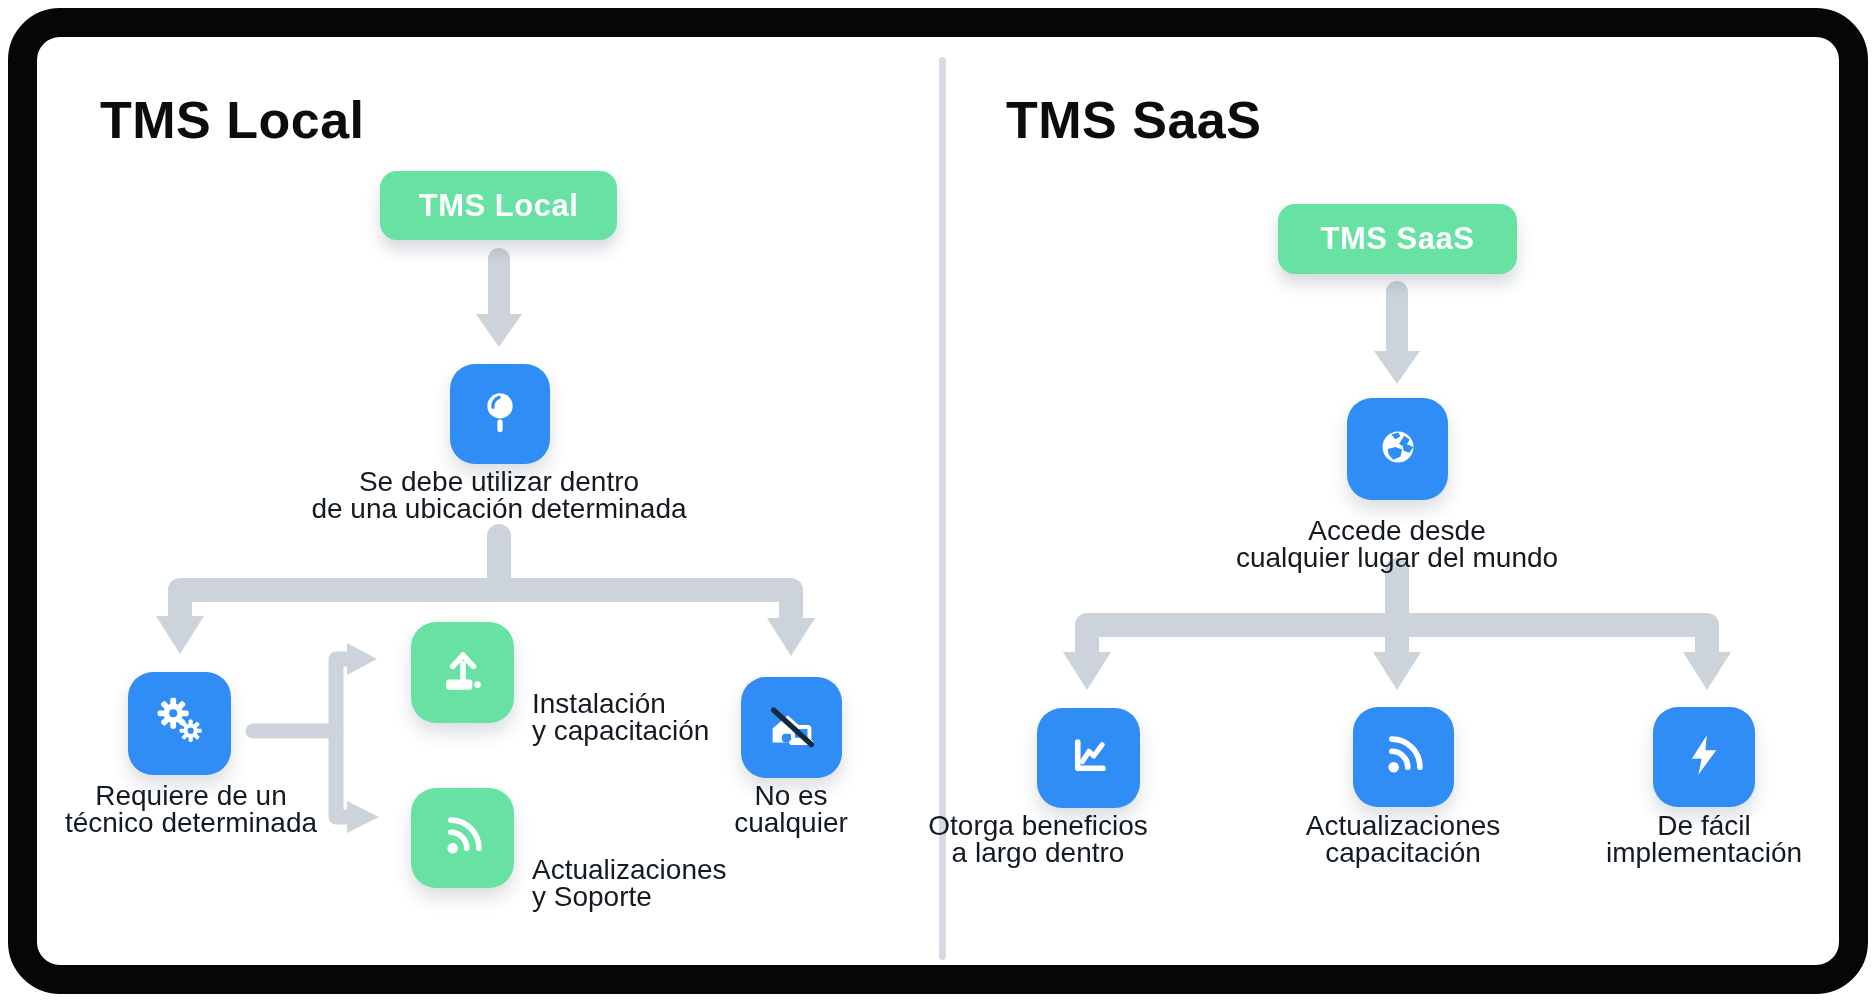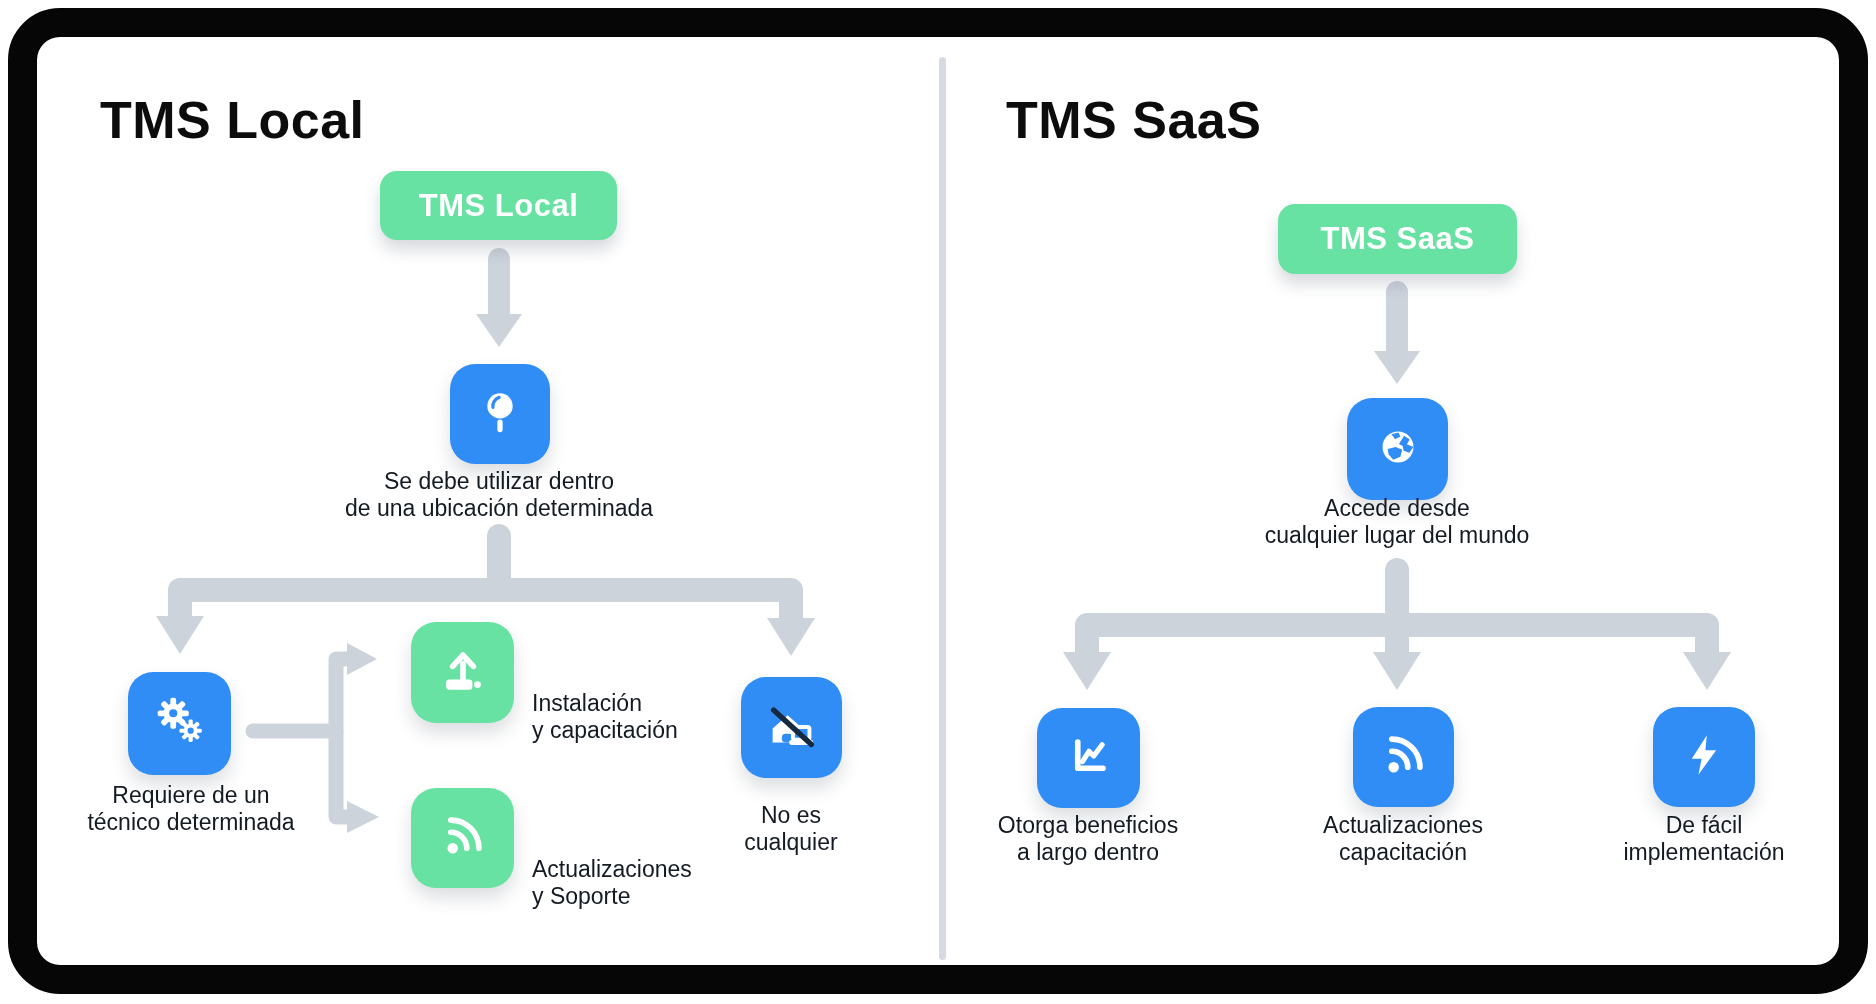--- a/index.html
+++ b/index.html
@@ -15,21 +15,21 @@
            background:var(--divider);border-radius:4px;}
   .title{position:absolute;font-size:52px;font-weight:600;color:#0c0c0c;letter-spacing:.5px;white-space:nowrap;}
   .pill{position:absolute;background:var(--green);border-radius:17px;
         display:flex;align-items:center;justify-content:center;
         color:#ffffff;font-size:31px;font-weight:700;letter-spacing:.5px;
         box-shadow:0 10px 16px rgba(36,52,70,.18);z-index:2;}
   .ibox{position:absolute;border-radius:25px;display:flex;align-items:center;justify-content:center;
         box-shadow:0 10px 18px rgba(36,52,70,.16);z-index:2;}
   .ibox.blue{background:var(--blue);}
   .ibox.green{background:var(--green);}
-  .lbl{position:absolute;font-size:23px;line-height:27px;color:var(--text);z-index:2;}
+  .lbl{position:absolute;font-size:28px;line-height:27px;color:var(--text);z-index:2;}
   .lbl.center{text-align:center;}
   .lbl.left{text-align:left;margin-top:47px;}
   svg.overlay{position:absolute;left:0;top:0;z-index:1;}
   .conn-stroke{stroke:var(--conn);fill:none;}
   .conn-fill{fill:var(--conn);}
 </style>
 </head>
 <body>
 
 <svg class="overlay" width="1876" height="1004" viewBox="0 0 1876 1004" aria-hidden="true">
@@ -152,21 +152,21 @@
   <span>
     <svg width="62" height="62" viewBox="0 0 64 64">
       <path d="M12 34.5 L27.5 21 L43 34.5 L43 49 H12 Z" fill="#fff"></path>
       <rect x="21.5" y="40" width="11" height="9" rx="4" fill="var(--blue)"></rect>
       <rect x="33" y="33" width="17" height="13" rx="2" fill="var(--blue)" stroke="#fff" stroke-width="4"></rect>
       <rect x="29" y="46.5" width="25" height="5" rx="2.5" fill="#fff"></rect>
       <line x1="13" y1="15.5" x2="52" y2="51" stroke="var(--slash)" stroke-width="5.5" stroke-linecap="round"></line>
     </svg>
   </span>
 </div>
-<div class="lbl center" style="left:691px;top:782px;width:200px;margin-top:20px;">
+<div class="lbl center" style="left:691px;top:782px;width:200px;">
   <div>No es</div>
   <div>cualquier</div>
 </div>
 
 <div class="divider"></div>
 
 <div class="title" style="left:1006px;top:90px;">TMS SaaS</div>
 
 <div class="pill" style="left:1278px;top:204px;width:239px;height:70px;">
   <span>TMS SaaS</span>
@@ -175,34 +175,34 @@
 <div class="ibox blue" style="left:1347px;top:398px;width:101px;height:102px;">
   <span>
     <svg width="60" height="60" viewBox="0 0 64 64">
       <circle cx="32" cy="32" r="16.5" fill="#fff"></circle>
       <path d="M25 18.5 l 7.5 -2 l 2 4.2 l -5.5 3 z" fill="var(--blue)"></path>
       <path d="M38.5 20 l 6 4 l -3 5 l 7 3 l -4.5 6 l -6 -2 l -1 -5 l -4 -2.2 z" fill="var(--blue)"></path>
       <path d="M21 34 l 8.5 -2 l 7 3 l -2 7.5 l -7.5 3 l -5 -5.5 z" fill="var(--blue)"></path>
     </svg>
   </span>
 </div>
-<div class="lbl center" style="left:1177px;top:495px;width:440px;">
+<div class="lbl center" style="left:1177px;top:517px;width:440px;">
   <div>Accede desde</div>
   <div>cualquier lugar del mundo</div>
 </div>
 
 <div class="ibox blue" style="left:1037px;top:708px;width:103px;height:100px;">
   <span>
     <svg width="60" height="60" viewBox="0 0 64 64">
       <path d="M20 17 V45 H47" stroke="#fff" stroke-width="6" fill="none" stroke-linecap="round" stroke-linejoin="round"></path>
       <path d="M25 38 L32 27 L37 32 L46 20" stroke="#fff" stroke-width="5.5" fill="none" stroke-linecap="round" stroke-linejoin="round"></path>
     </svg>
   </span>
 </div>
-<div class="lbl center" style="left:938px;top:812px;width:300px;">
+<div class="lbl center" style="left:888px;top:812px;width:300px;">
   <div>Otorga beneficios</div>
   <div>a largo dentro</div>
 </div>
 
 <div class="ibox blue" style="left:1353px;top:707px;width:101px;height:100px;">
   <span>
     <svg width="60" height="60" viewBox="0 0 64 64">
       <circle cx="21" cy="45" r="5.6" fill="#fff"></circle>
       <path d="M19 28 A 17 17 0 0 1 36 45" stroke="#fff" stroke-width="6" fill="none" stroke-linecap="round"></path>
       <path d="M19 15 A 30 30 0 0 1 49 45" stroke="#fff" stroke-width="6" fill="none" stroke-linecap="round"></path>

